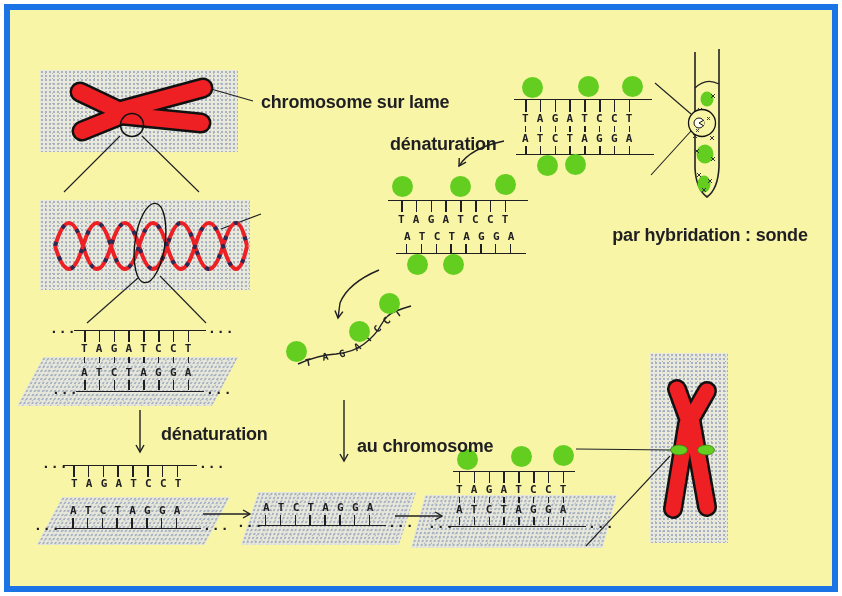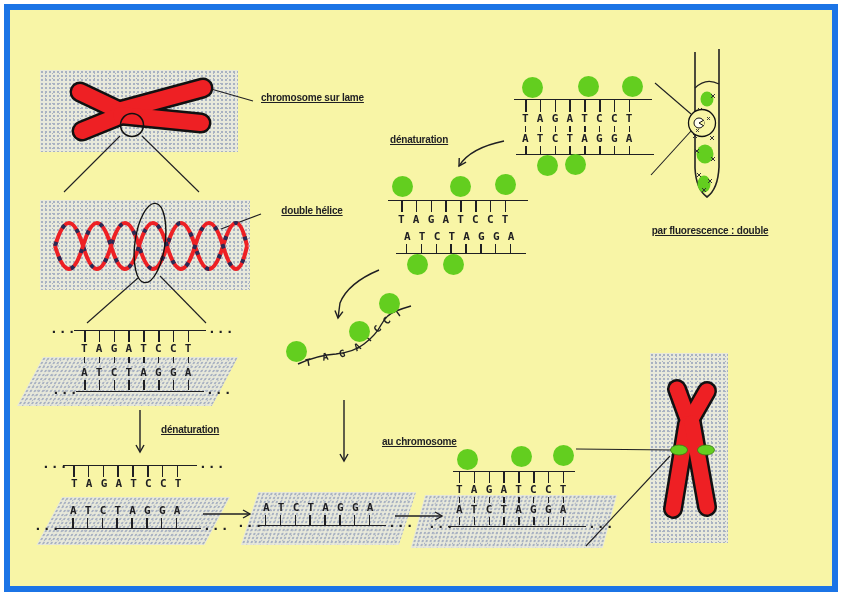--- a/index.html
+++ b/index.html
@@ -17,22 +17,22 @@
   .seq{position:absolute;font:700 11px "DejaVu Sans Mono",monospace;letter-spacing:8.2px;
        color:var(--ink);white-space:nowrap;line-height:13px;z-index:3;}
   .ticks{position:absolute;width:112px;z-index:3;
          background-image:repeating-linear-gradient(90deg,var(--ink) 0 1.5px,transparent 1.5px 14.8px);}
   .pairs{position:absolute;width:112px;height:6px;z-index:3;
          background-image:repeating-linear-gradient(90deg,var(--ink) 0 1.4px,transparent 1.4px 14.8px);}
   .sline{position:absolute;height:0;border-top:1.7px solid var(--ink);z-index:3;}
   .dots3{position:absolute;font:700 13px "DejaVu Sans Mono",monospace;letter-spacing:1px;
          color:var(--ink);z-index:3;line-height:10px;}
   .gdot{position:absolute;width:21px;height:21px;border-radius:50%;background:var(--green);z-index:4;}
-  .lbl{position:absolute;font-weight:700;font-size:10px;letter-spacing:-0.2px;
-       color:var(--ink);z-index:5;white-space:nowrap;text-decoration:underline;}
+  .lbl{position:absolute;font-weight:700;font-size:18px;letter-spacing:-0.2px;
+       color:var(--ink);z-index:5;white-space:nowrap;}
   .lbl.ctr{text-align:center;white-space:normal;}
   #drawing text{font:700 10px "DejaVu Sans Mono",monospace;fill:var(--ink);text-anchor:middle;}
   #arr path{stroke:var(--ink);}
 </style>
 </head>
 <body>
 
 <div id="canvas">
   <div id="frame"></div>
 
@@ -221,18 +221,17 @@
   <div class="gdot" style="left:522px;top:77px;"></div>
   <div class="gdot" style="left:578px;top:76px;"></div>
   <div class="gdot" style="left:622px;top:76px;"></div>
   <div class="gdot" style="left:537px;top:155px;"></div>
   <div class="gdot" style="left:565px;top:154px;"></div>
   <div class="gdot" style="left:457px;top:449px;"></div>
   <div class="gdot" style="left:511px;top:446px;"></div>
   <div class="gdot" style="left:553px;top:445px;"></div>
 
   <div class="lbl" style="left:261px;top:92px;">chromosome sur lame</div>
-  <div class="lbl ctr" style="left:252px;top:205px;width:120px;">double hélice</div>
   <div class="lbl" style="left:390px;top:134px;">dénaturation</div>
   <div class="lbl" style="left:161px;top:424px;">dénaturation</div>
-  <div class="lbl" style="left:382px;top:436px;">au chromosome</div>
-  <div class="lbl ctr" style="left:590px;top:225px;width:240px;">par fluorescence : double</div>
+  <div class="lbl" style="left:357px;top:436px;">au chromosome</div>
+  <div class="lbl ctr" style="left:590px;top:225px;width:240px;">par hybridation : sonde</div>
 </div>
 
 </body></html>

